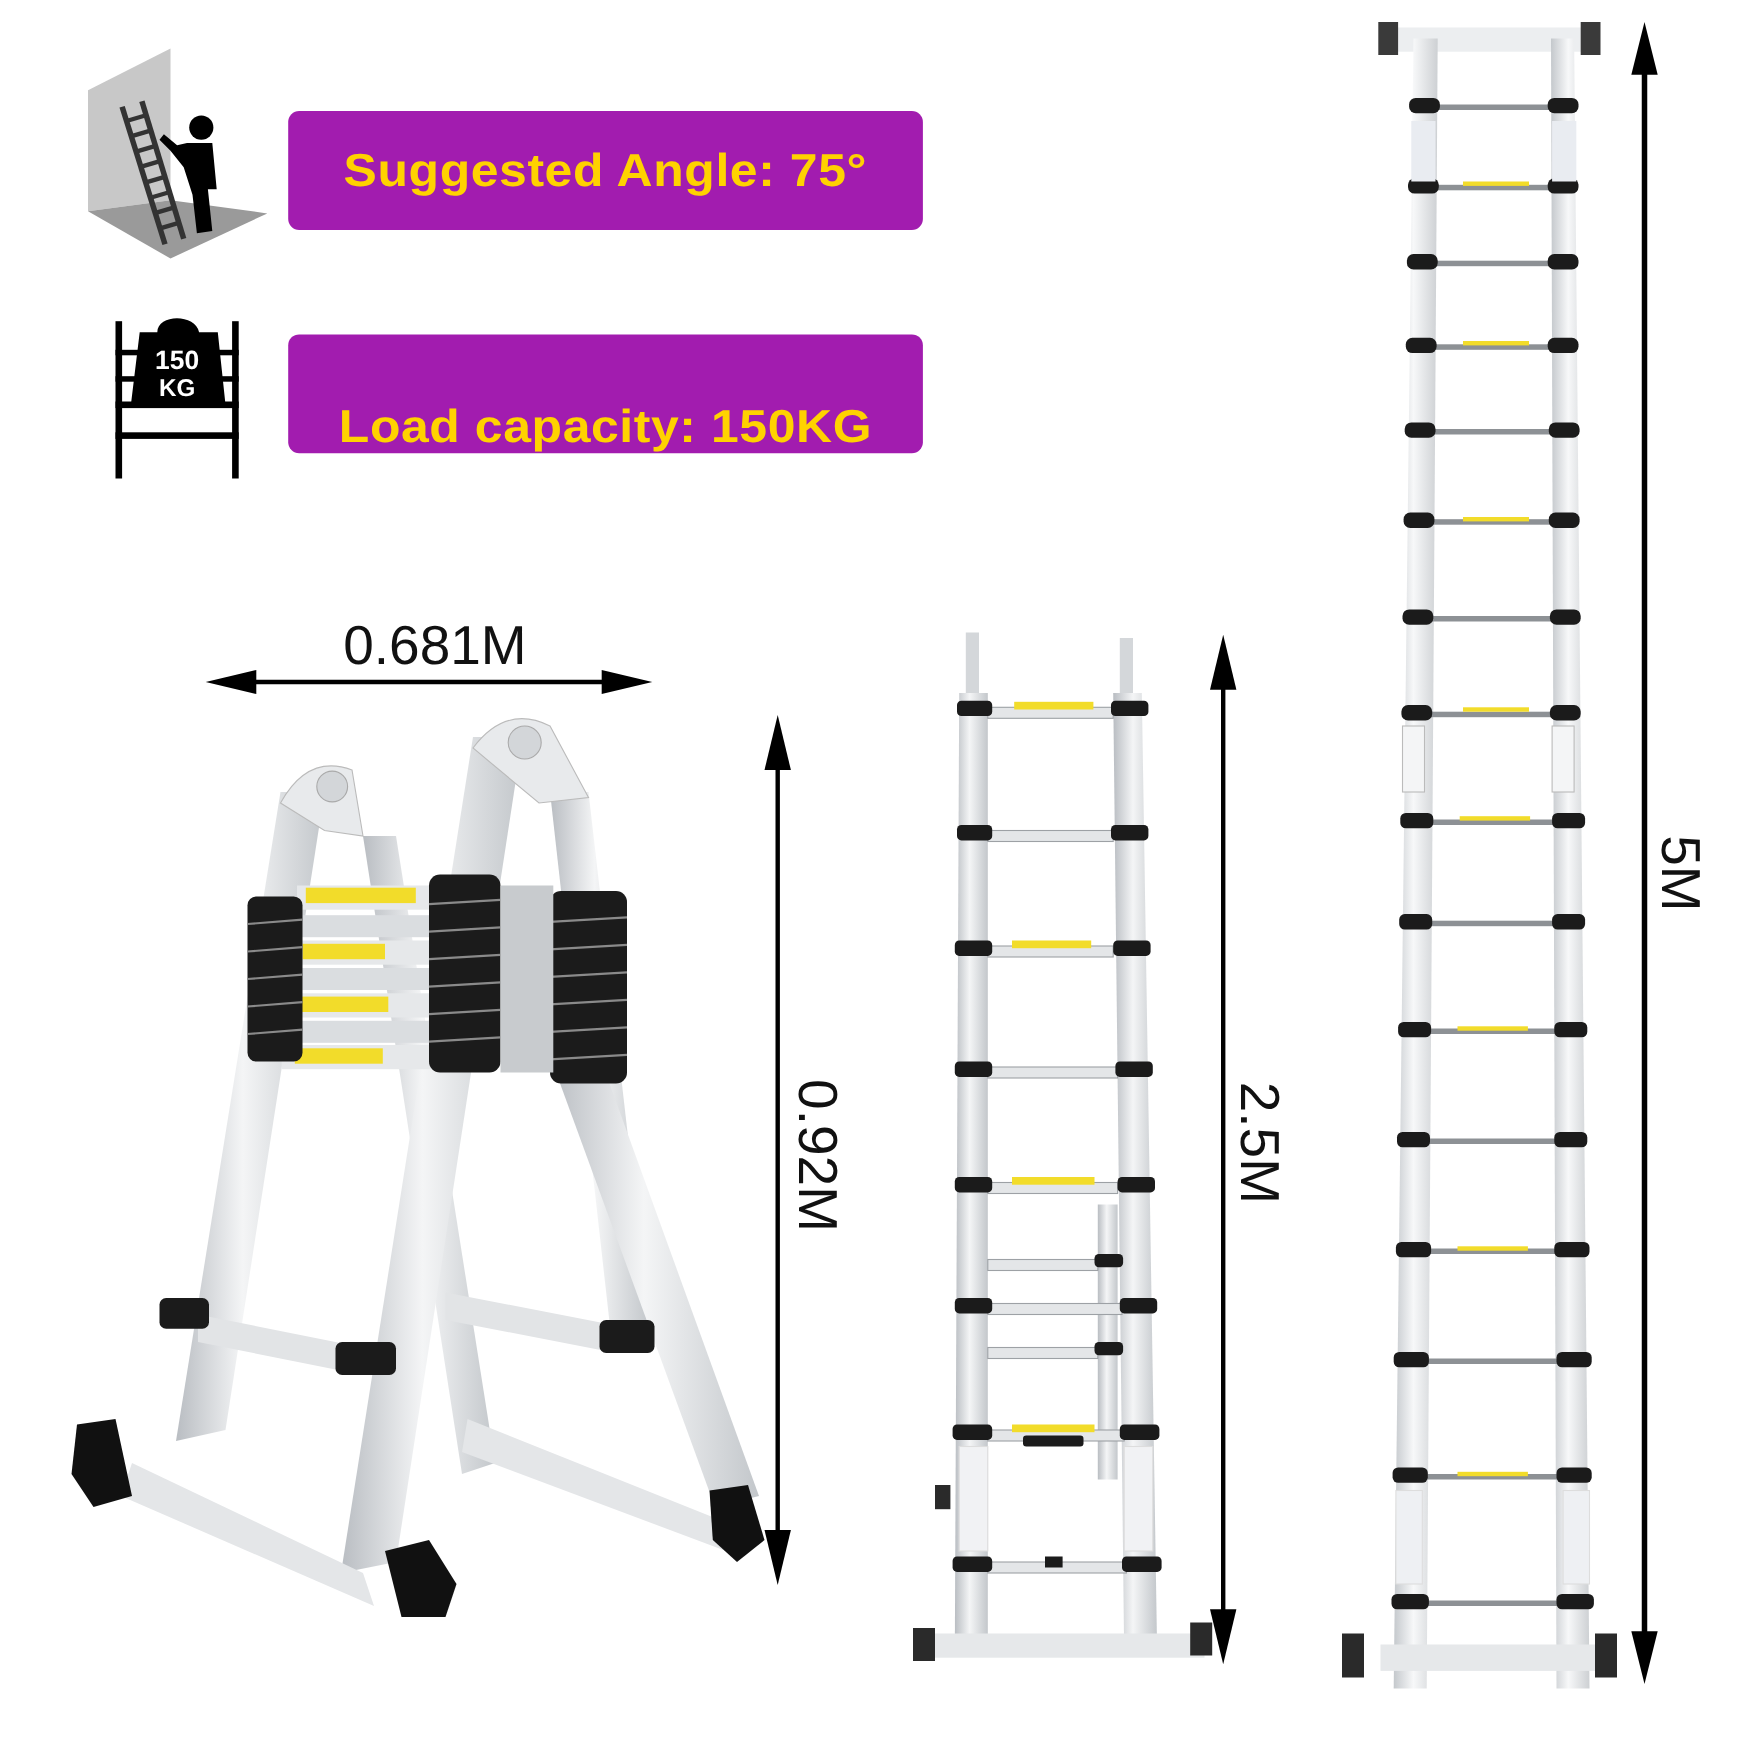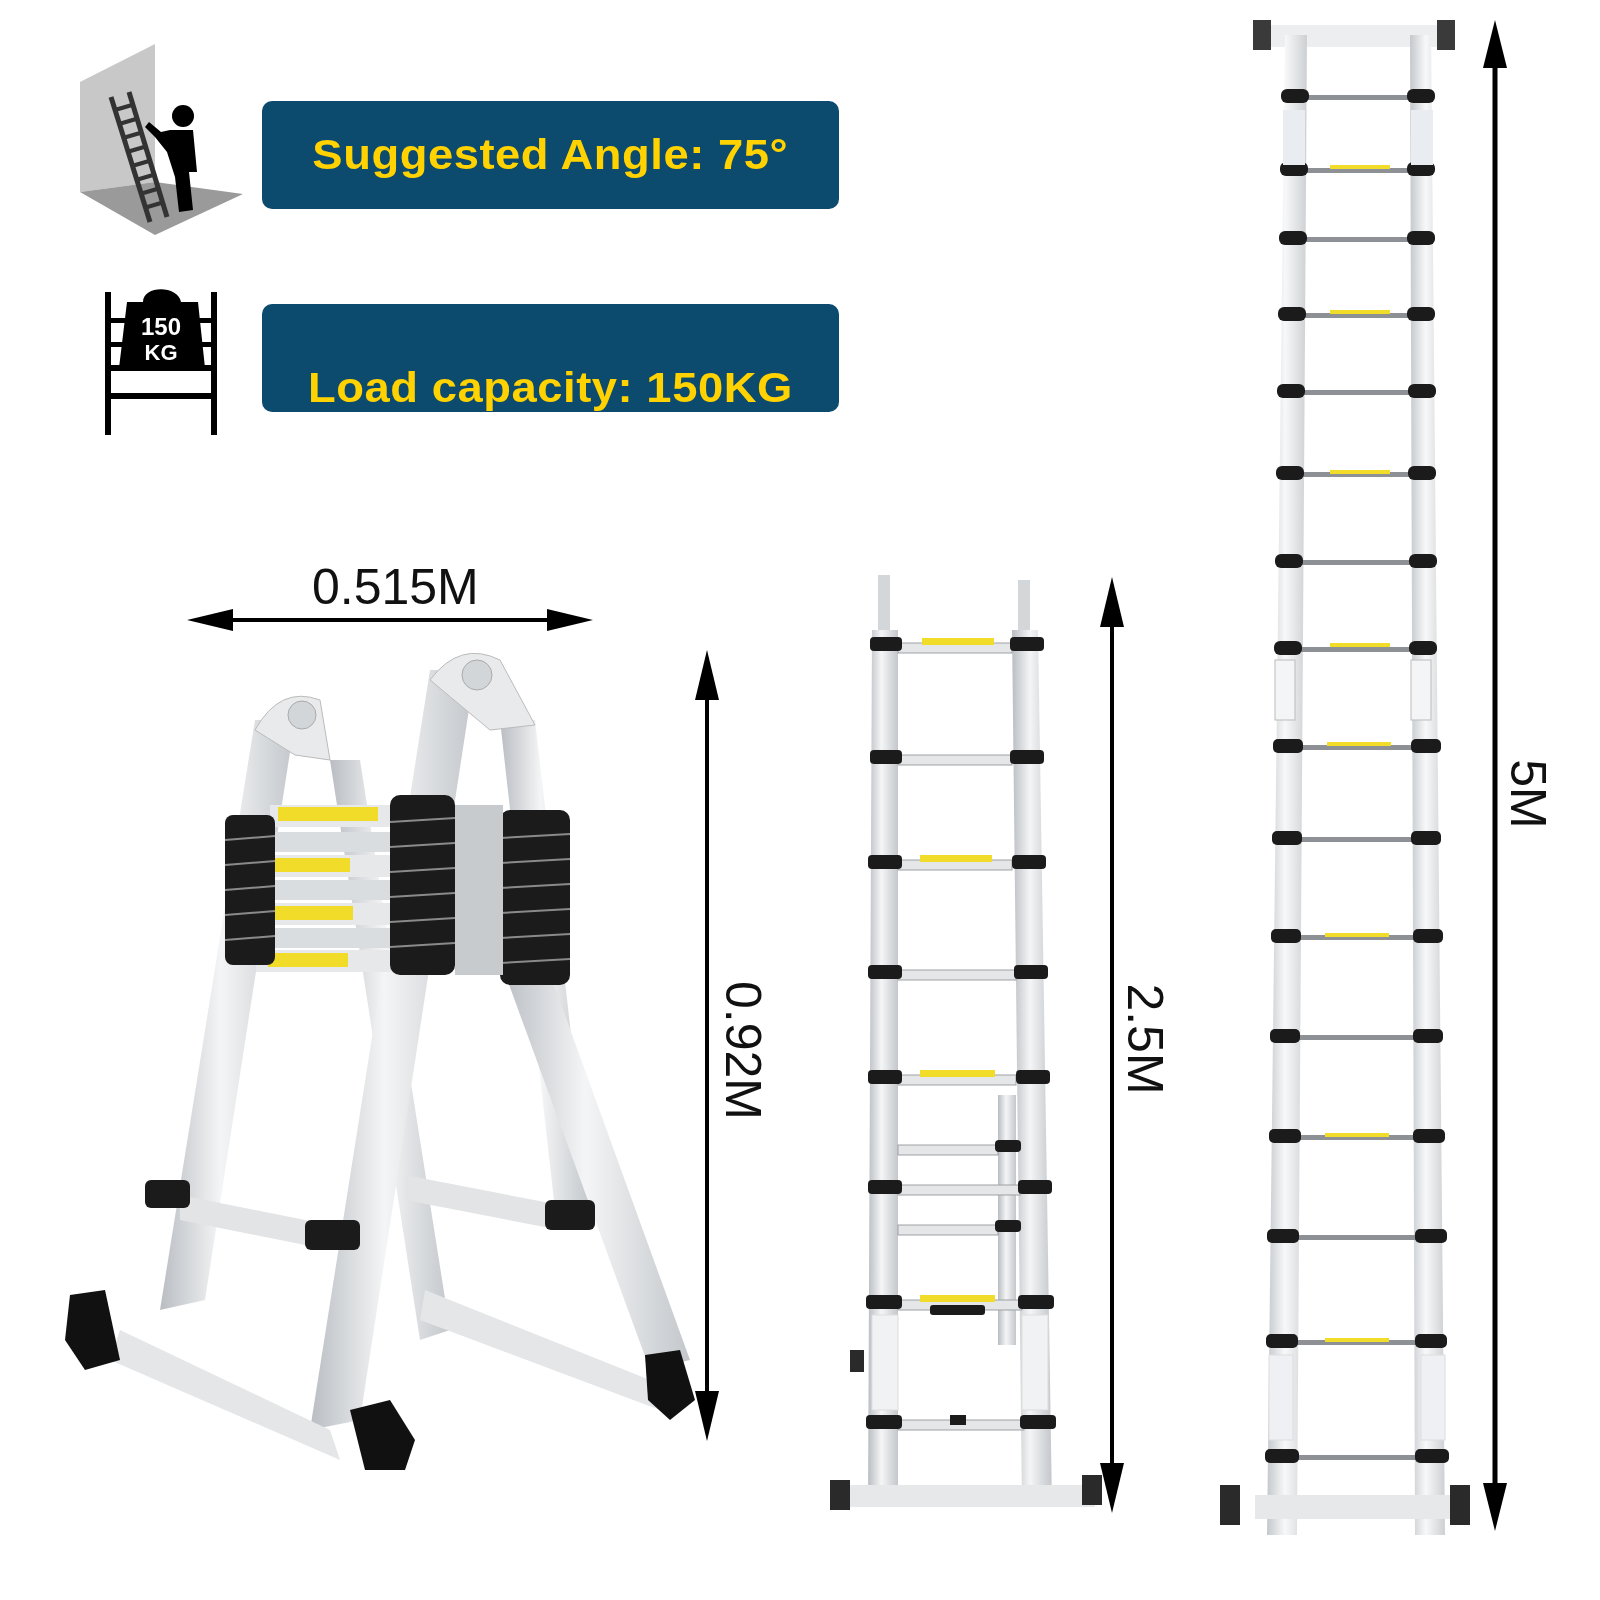--- a/index.html
+++ b/index.html
@@ -1,18 +1,18 @@
 <!DOCTYPE html>
 <html><head>
 <meta charset="utf-8">
 <style>
   html, body { margin:0; padding:0; background:#ffffff; }
   body { width:1600px; height:1600px; position:relative; overflow:hidden; font-family:"Liberation Sans", sans-serif; }
   .badge {
-    position:absolute; background:#0c4a6e; border-radius:10px;
+    position:absolute; background:#a21caf; border-radius:10px;
     color:#ffd200; font-family:"Liberation Sans", sans-serif; font-weight:bold;
     display:flex; align-items:center; justify-content:center; white-space:nowrap;
     letter-spacing:0.5px;
   }
   .badge span { display:inline-block; transform:scaleX(1.08); }
   .dim-label { position:absolute; font-family:"Liberation Sans", sans-serif; color:#111; font-size:50px; white-space:nowrap; }
   .vlabel { transform-origin:center center; transform:rotate(90deg); }
   svg { position:absolute; overflow:visible; }
 </style>
 </head>
@@ -55,21 +55,21 @@
     <path d="M40,22 C40,5 75,5 78,22 L95,22 L102,88 L16,88 L24,22 Z" fill="#000"></path>
     <text x="58" y="55" text-anchor="middle" fill="#fff" font-family="Liberation Sans, sans-serif" font-weight="bold" font-size="24">150</text>
     <text x="58" y="80" text-anchor="middle" fill="#fff" font-family="Liberation Sans, sans-serif" font-weight="bold" font-size="22">KG</text>
   </svg>
   <div class="badge" style="left:262px;top:304px;width:577px;height:108px;font-size:42px;align-items:flex-end;">
     <span>Load capacity: 150KG</span>
   </div>
 </div>
 
 <div>
-  <div class="dim-label" style="left:312px;top:558px;font-size:50px;">0.515M</div>
+  <div class="dim-label" style="left:312px;top:558px;font-size:50px;">0.681M</div>
   <svg style="left:185px;top:605px;" width="410" height="30" viewBox="0 0 410 30">
     <line x1="40" y1="15" x2="370" y2="15" stroke="#000" stroke-width="4"></line>
     <polygon points="2,15 48,4 48,26" fill="#000"></polygon>
     <polygon points="408,15 362,4 362,26" fill="#000"></polygon>
   </svg>
 </div>
 
 <div>
   <svg style="left:692px;top:648px;" width="30" height="795" viewBox="0 0 30 795">
     <line x1="15" y1="40" x2="15" y2="755" stroke="#000" stroke-width="4"></line>

